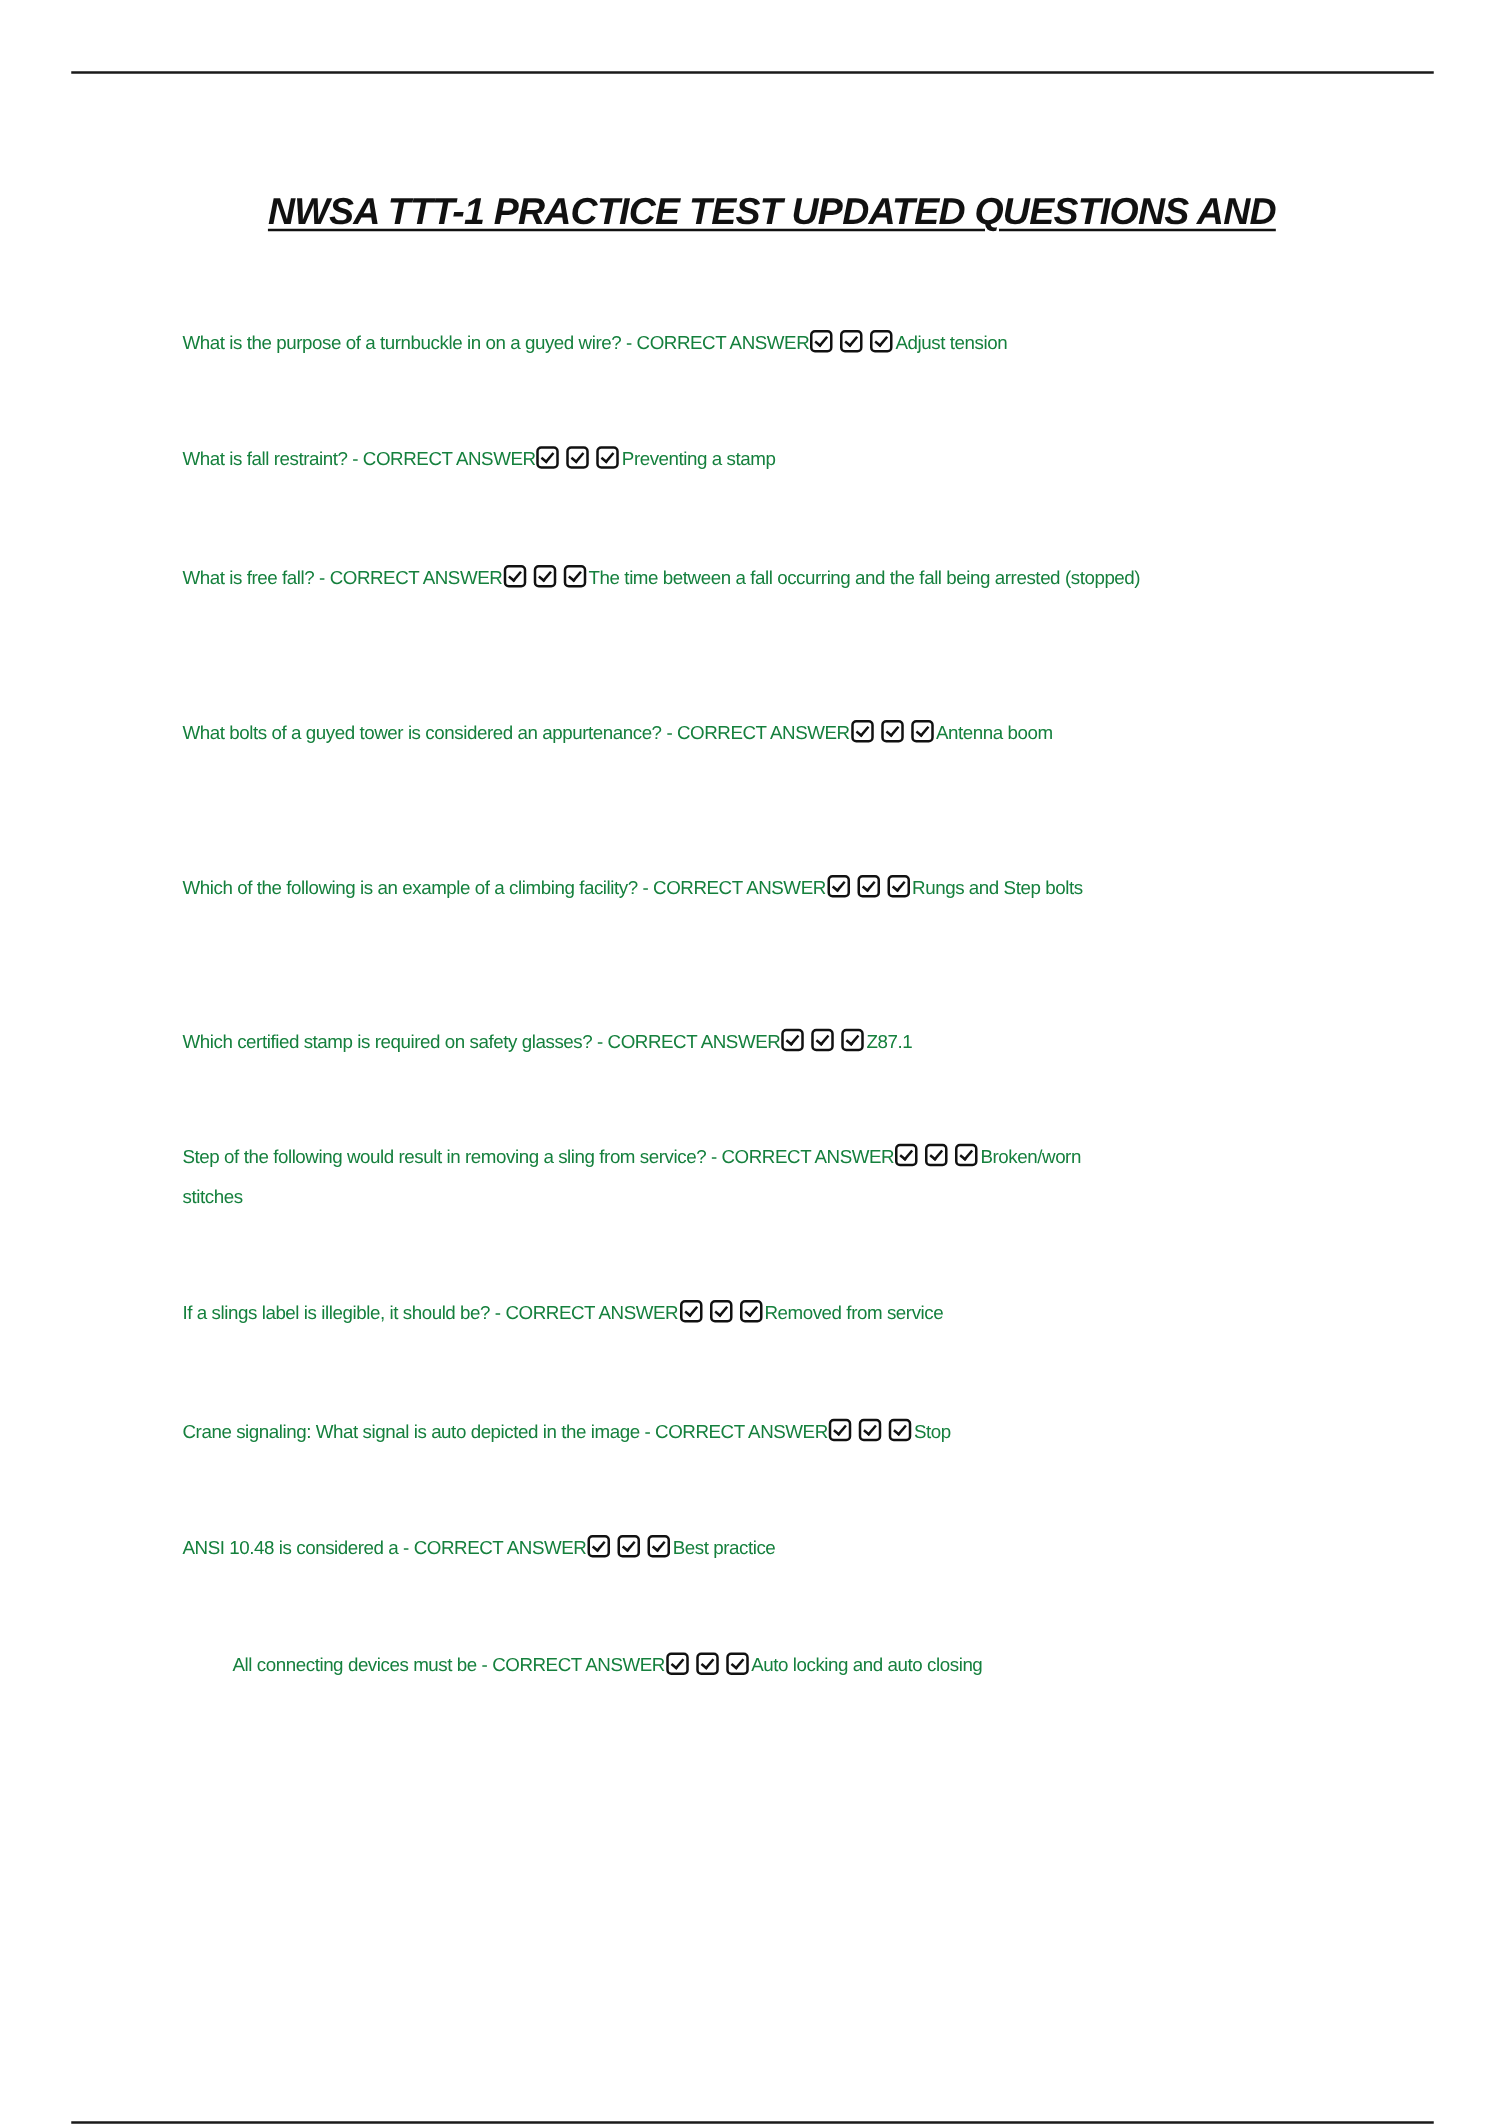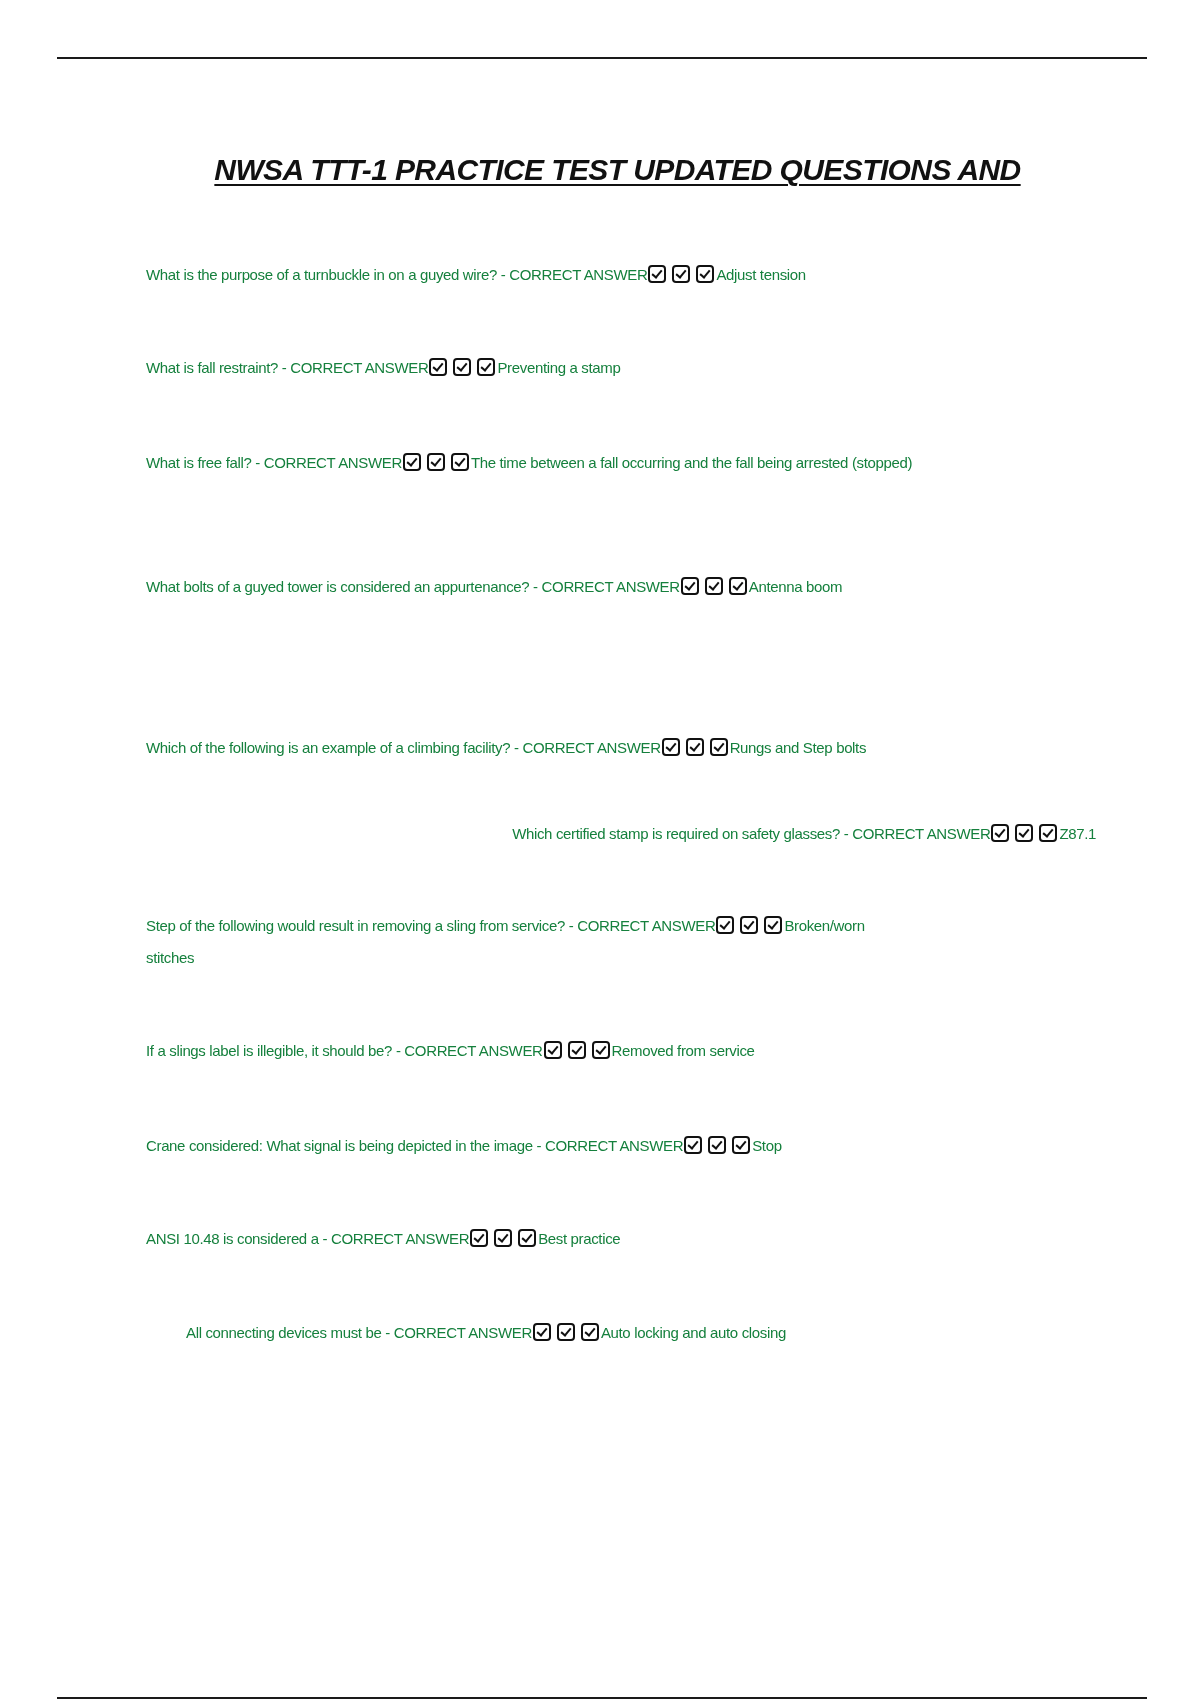--- a/index.html
+++ b/index.html
@@ -108,38 +108,38 @@
   </div>
 
   <div class="qa" style="top:448px;">
     <span>What is free fall? - </span><span>CORRECT ANSWER</span><span class="checks"><span class="check"></span><span class="check"></span><span class="check"></span></span><span>The time between a fall occurring and the fall being arrested (stopped)</span>
   </div>
 
   <div class="qa" style="top:572px;">
     <span>What bolts of a guyed tower is considered an appurtenance? - </span><span>CORRECT ANSWER</span><span class="checks"><span class="check"></span><span class="check"></span><span class="check"></span></span><span>Antenna boom</span>
   </div>
 
-  <div class="qa" style="top:696px;margin-top:37px;">
+  <div class="qa" style="top:696px;">
     <span>Which of the following is an example of a climbing facility? - </span><span>CORRECT ANSWER</span><span class="checks"><span class="check"></span><span class="check"></span><span class="check"></span></span><span>Rungs and Step bolts</span>
   </div>
 
-  <div class="qa" style="top:819px;text-align:right;">
+  <div class="qa" style="top:819px;">
     <span>Which certified stamp is required on safety glasses? - </span><span>CORRECT ANSWER</span><span class="checks"><span class="check"></span><span class="check"></span><span class="check"></span></span><span>Z87.1</span>
   </div>
 
   <div class="qa" style="top:911px; width:740px;">
     <span>Step of the following would result in removing a sling from service? - </span><span>CORRECT ANSWER</span><span class="checks"><span class="check"></span><span class="check"></span><span class="check"></span></span><span>Broken/worn stitches</span>
   </div>
 
   <div class="qa" style="top:1036px;">
     <span>If a slings label is illegible, it should be? - </span><span>CORRECT ANSWER</span><span class="checks"><span class="check"></span><span class="check"></span><span class="check"></span></span><span>Removed from service</span>
   </div>
 
   <div class="qa" style="top:1131px;">
-    <span>Crane considered: What signal is being depicted in the image - </span><span>CORRECT ANSWER</span><span class="checks"><span class="check"></span><span class="check"></span><span class="check"></span></span><span>Stop</span>
+    <span>Crane signaling: What signal is auto depicted in the image - </span><span>CORRECT ANSWER</span><span class="checks"><span class="check"></span><span class="check"></span><span class="check"></span></span><span>Stop</span>
   </div>
 
   <div class="qa" style="top:1224px;">
     <span>ANSI 10.48 is considered a - </span><span>CORRECT ANSWER</span><span class="checks"><span class="check"></span><span class="check"></span><span class="check"></span></span><span>Best practice</span>
   </div>
 
   <div class="qa" style="top:1318px;margin-left:40px;">
     <span>All connecting devices must be - </span><span>CORRECT ANSWER</span><span class="checks"><span class="check"></span><span class="check"></span><span class="check"></span></span><span>Auto locking and auto closing</span>
   </div>
 

